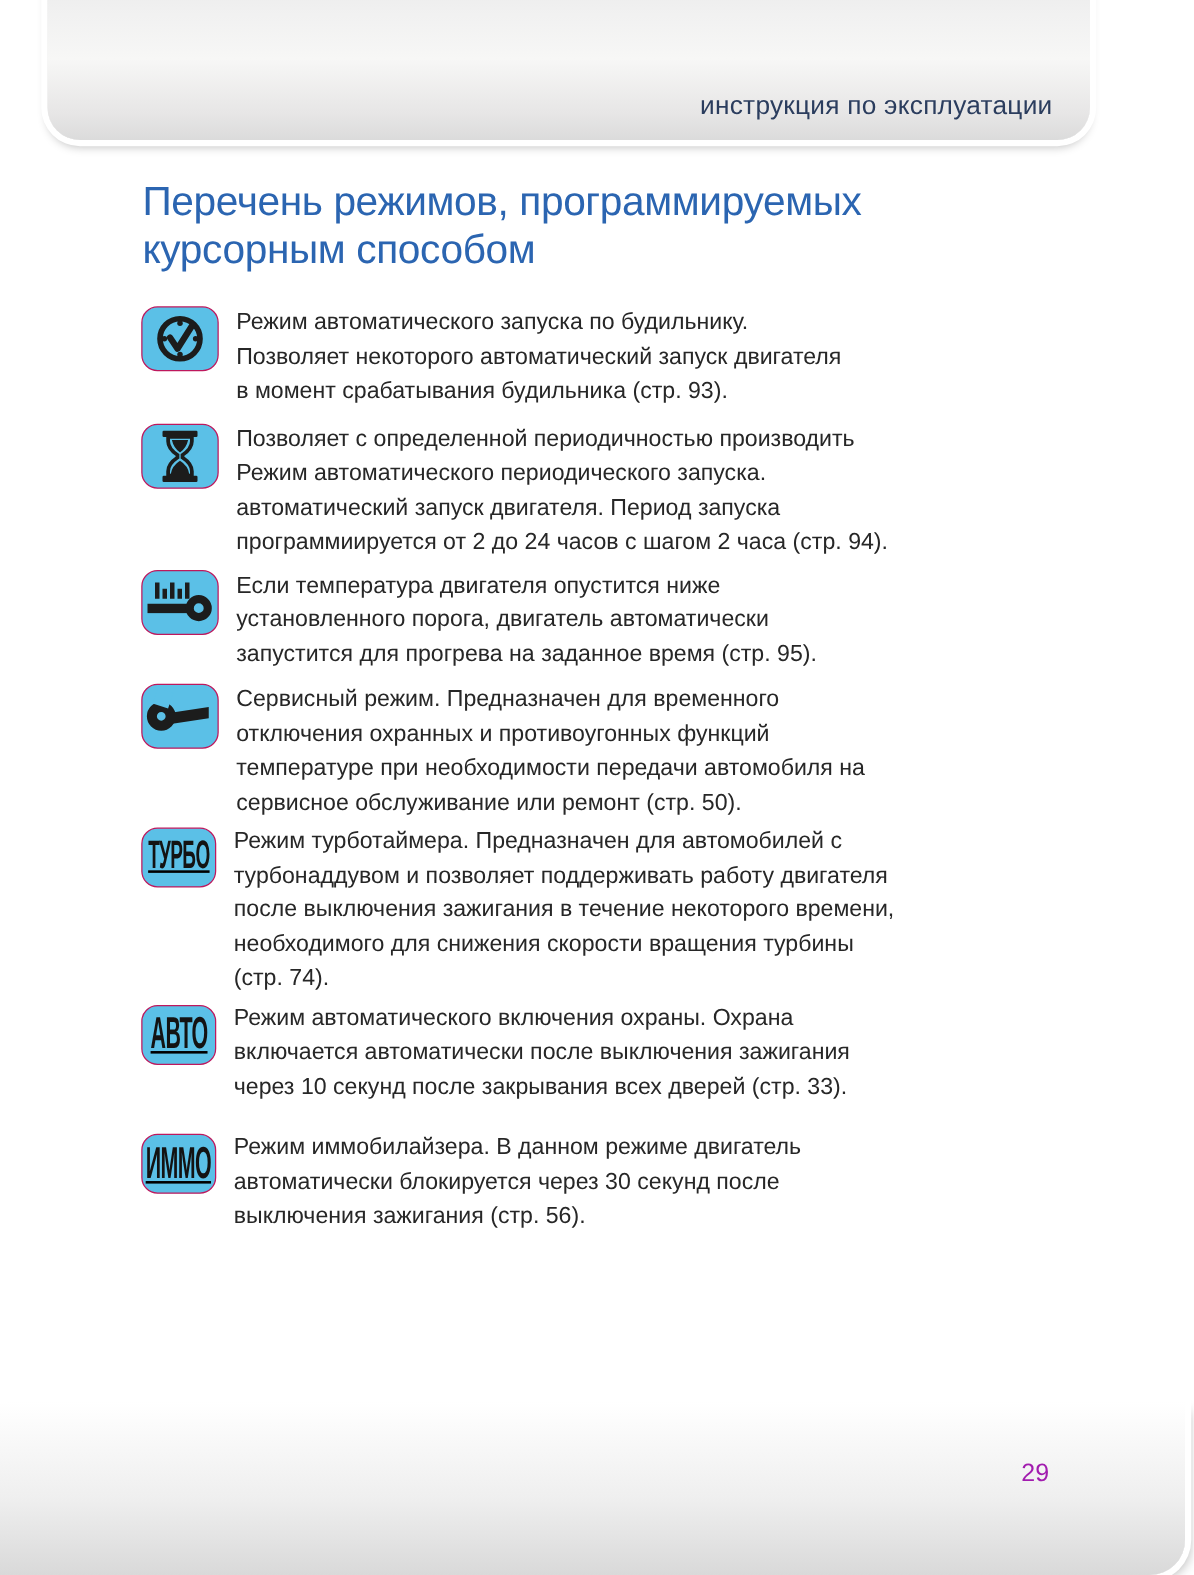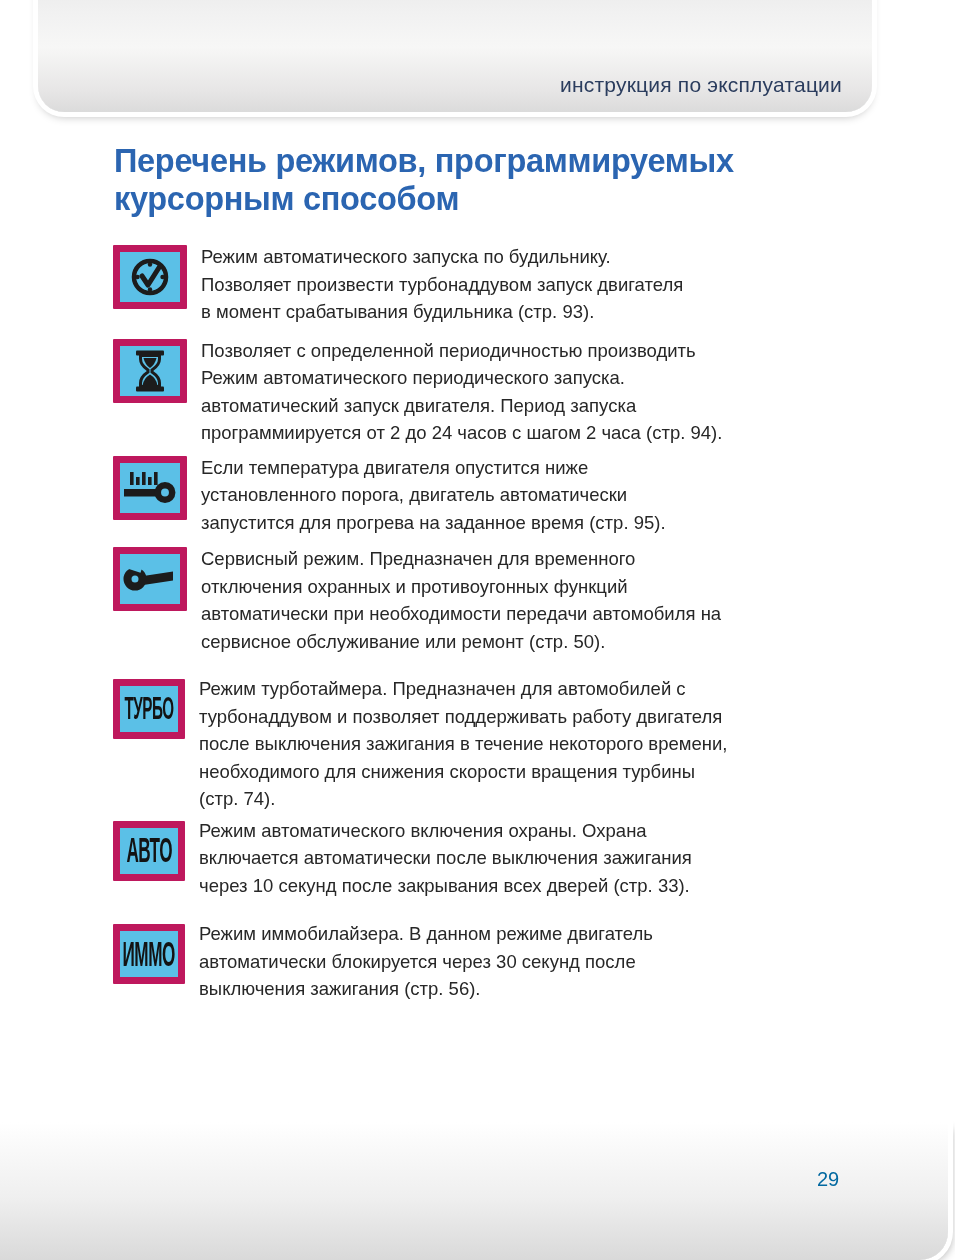--- a/index.html
+++ b/index.html
@@ -15,57 +15,57 @@
     background:linear-gradient(180deg,#e6e6e6 0%,#f1f1f1 35%,#f7f7f6 58%,#e7e6e6 86%,#dbdbdb 100%);
     box-shadow:0 0 0 5px #ffffff, 0 5px 8px rgba(0,0,0,0.25);
   }
   .header-text{
     position:absolute;right:30px;bottom:15px;
     font-size:21px;color:#2b3d5e;letter-spacing:0.2px;
   }
   
   .title{
     position:absolute;left:114px;top:142px;margin:0;
-    font-size:32.5px;line-height:38px;font-weight:bold;
+    font-size:32.5px;line-height:38px;font-weight:normal;
     color:#2b65b1;letter-spacing:-0.3px;
   }
   .title span{display:block;}
   
   .items{position:absolute;left:113px;top:243px;width:760px;}
   .item{display:flex;align-items:flex-start;gap:14px;}
   .item.g1{margin-bottom:11px}
   .item.g2{margin-bottom:7px}
   .item.g3{margin-bottom:9px}
-  .item.g4{margin-bottom:20px}
+  .item.g4{margin-bottom:3px}
   .item.g5{margin-bottom:4px}
   .item.g6{margin-bottom:21px}
   .icon-box{
     flex:0 0 auto;width:60px;height:50px;margin-top:2px;
-    background:#5bc0e7;border:7px solid #be185d;border-radius:1px;
-    display:flex;align-items:center;justify-content:center;
+    background:#5bc0e7;border:1px solid #be185d;border-radius:13px;
+    display:flex;align-items:center;justify-content:center;text-decoration:underline;
   }
   .icon-box svg{display:block;width:60px;height:50px;}
   .label-box{width:58px;height:46px;margin-top:4px;}
   .label-text{
     font-weight:bold;color:#131313;white-space:nowrap;
     transform:scale(0.98,2.05);letter-spacing:-0.5px;
   }
   .label-5{font-size:15.5px;}
   .label-4{font-size:17.5px;}
   .item-text{font-size:18.5px;line-height:27.5px;color:#272727;}
   
   .footer-band{
     position:absolute;left:0;top:1122px;width:948px;height:138px;
     border-bottom-right-radius:28px;
     background:linear-gradient(180deg,#ffffff 0%,#efefef 55%,#d9d9d9 100%);
     box-shadow:0 0 0 5px #ffffff, 6px 5px 9px -2px rgba(0,0,0,0.28);
   }
   .page-number{
     position:absolute;left:817px;top:1168px;z-index:2;
-    font-size:20px;color:#0369a1;
+    font-size:20px;color:#a21caf;
   }
 </style>
 </head>
 <body>
 
 <div class="page-root">
 
   <div class="header-card">
     <div class="header-text">инструкция по эксплуатации</div>
   </div>
@@ -83,21 +83,21 @@
           <circle cx="30" cy="25" r="16" fill="none" stroke="#1c1c1c" stroke-width="4.5"></circle>
           <circle cx="30" cy="12.5" r="2.2" fill="#1c1c1c"></circle>
           <circle cx="42.5" cy="25" r="2.2" fill="#1c1c1c"></circle>
           <circle cx="30" cy="37.5" r="2.2" fill="#1c1c1c"></circle>
           <circle cx="17.5" cy="25" r="2.2" fill="#1c1c1c"></circle>
           <path d="M22,24 L28,33 L40,14" fill="none" stroke="#1c1c1c" stroke-width="5" stroke-linecap="round" stroke-linejoin="round"></path>
         </svg>
       </div>
       <div class="item-text">
         <div>Режим автоматического запуска по будильнику.</div>
-        <div>Позволяет произвести турбонаддувом запуск двигателя</div>
+        <div>Позволяет некоторого автоматический запуск двигателя</div>
         <div>в момент срабатывания будильника (стр. 93).</div>
       </div>
     </div>
 
     <div class="item g2">
       <div class="icon-box">
         <svg viewBox="0 0 60 50" xmlns="http://www.w3.org/2000/svg">
           <rect x="16" y="4.5" width="28" height="5" rx="1" fill="#1c1c1c"></rect>
           <rect x="16" y="40.5" width="28" height="5" rx="1" fill="#1c1c1c"></rect>
           <path d="M20.5,9.5 L39.5,9.5 L39.5,13 Q39.5,19 32,24 L32,26 Q39.5,31 39.5,37 L39.5,40.5 L20.5,40.5 L20.5,37 Q20.5,31 28,26 L28,24 Q20.5,19 20.5,13 Z" fill="none" stroke="#1c1c1c" stroke-width="3"></path>
@@ -136,21 +136,21 @@
       <div class="icon-box">
         <svg viewBox="0 0 60 50" xmlns="http://www.w3.org/2000/svg">
           <circle cx="15" cy="25" r="7.5" fill="none" stroke="#1c1c1c" stroke-width="8"></circle>
           <rect x="10" y="4" width="13" height="13" fill="#5bc0e7" transform="rotate(18 16 10)"></rect>
           <polygon points="20,22.5 53,17.5 53,26.5 20,31.5" fill="#1c1c1c"></polygon>
         </svg>
       </div>
       <div class="item-text">
         <div>Сервисный режим. Предназначен для временного</div>
         <div>отключения охранных и противоугонных функций</div>
-        <div>автоматически при необходимости передачи автомобиля на</div>
+        <div>температуре при необходимости передачи автомобиля на</div>
         <div>сервисное обслуживание или ремонт (стр. 50).</div>
       </div>
     </div>
 
     <div class="item g5">
       <div class="icon-box label-box">
         <span class="label-text label-5">ТУРБО</span>
       </div>
       <div class="item-text">
         <div>Режим турботаймера. Предназначен для автомобилей с</div>

